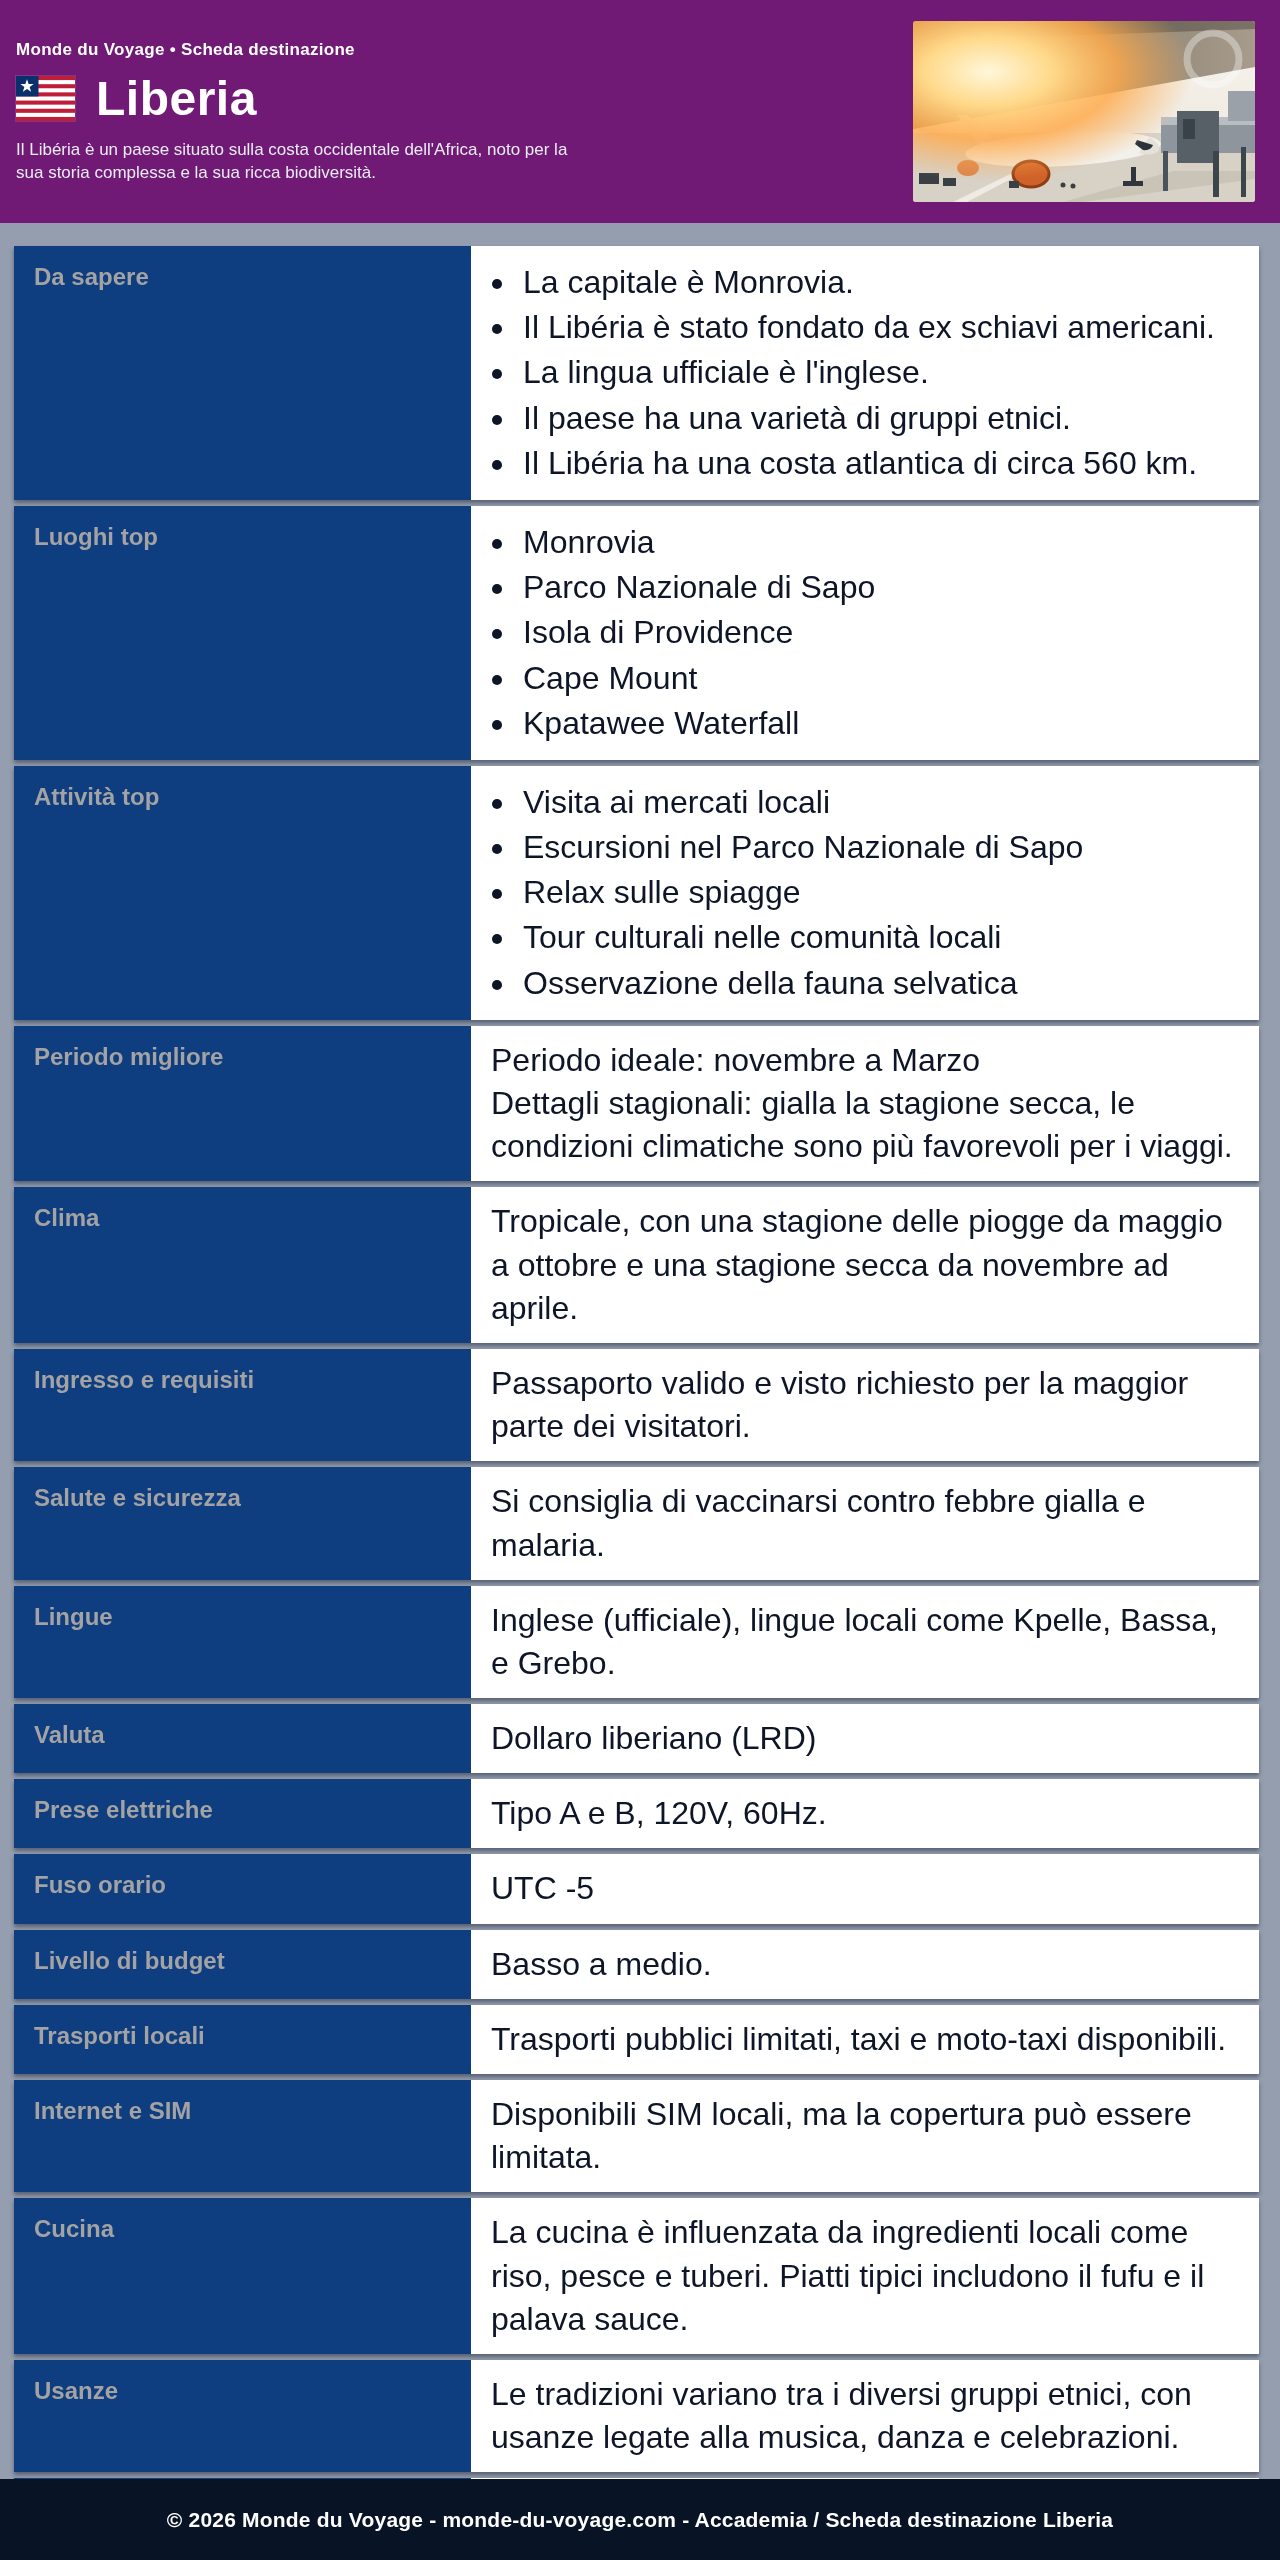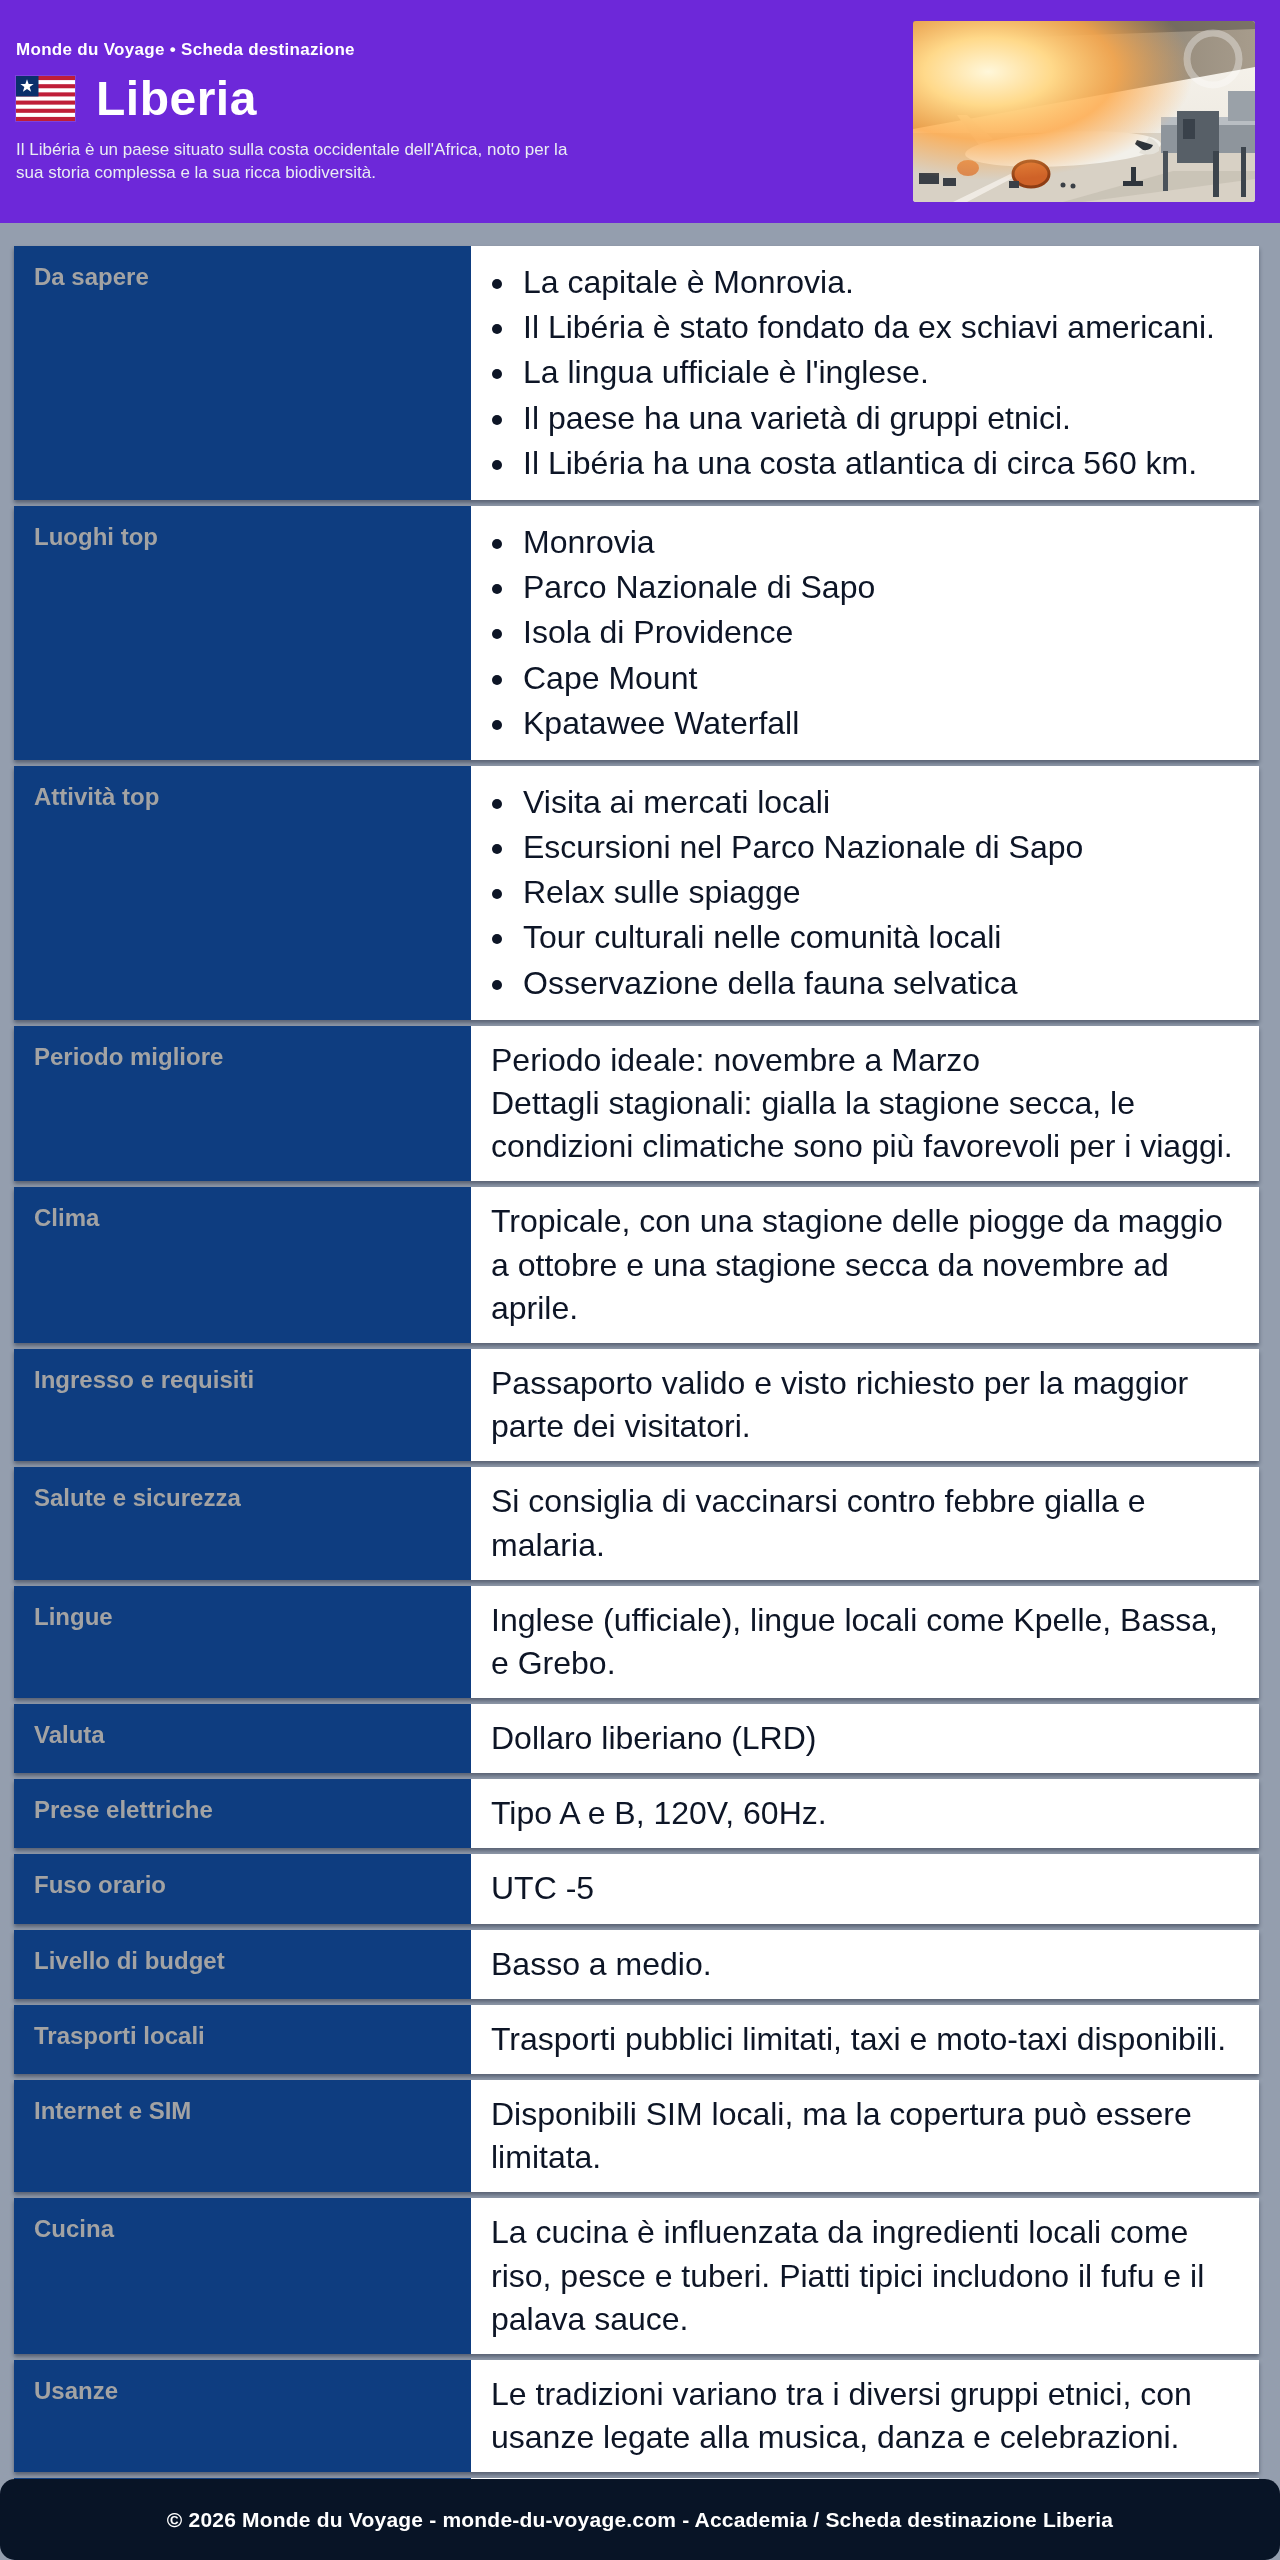--- a/index.html
+++ b/index.html
@@ -4,40 +4,40 @@
 <style>
   html,body { margin:0; padding:0; }
   body {
     width:1280px; height:2560px; position:relative;
     background:#949eae;
     font-family:"Liberation Sans", sans-serif;
     -webkit-font-smoothing:antialiased;
   }
 
   
-  .header { position:absolute; left:0; top:0; width:1280px; height:223px; background:#6d28d9; color:#fff; overflow:hidden; }
+  .header { position:absolute; left:0; top:0; width:1280px; height:223px; background:#701a75; color:#fff; overflow:hidden; }
   .breadcrumb { position:absolute; left:16px; top:40px; font-size:17px; font-weight:bold; letter-spacing:.3px; }
   .title-row { position:absolute; left:16px; top:76px; display:flex; align-items:center; gap:21px; }
   .flag { width:59px; height:45px; display:block; box-shadow:0 0 0 1px rgba(255,255,255,.12); }
   .page-title { font-size:48px; font-weight:bold; line-height:45px; letter-spacing:.5px; }
   .desc { position:absolute; left:16px; top:139px; width:565px; font-size:17px; line-height:1.33; color:#e9edf3; }
   .photo { position:absolute; left:913px; top:21px; width:342px; height:181px; border-radius:3px; overflow:hidden; display:block; }
 
   
   .info-table { position:absolute; left:14px; top:246px; width:1245px; }
   .row { display:grid; grid-template-columns:457px 1fr; margin-bottom:6px; box-shadow:0 3px 4px rgba(15,25,45,.45); }
   .label-cell { background:#0e3d80; color:#a3a3a3; font-weight:bold; font-size:24px; line-height:1.3; padding:15px 18px 13px 20px; }
   .content-cell { background:#ffffff; color:#0d1526; font-size:32px; line-height:1.35; padding:13px 22px 13px 20px; }
   .content-cell ul { margin:2px 0; padding-left:27px; }
   .content-cell li { margin:2px 0; padding-left:5px; }
   .content-line { margin:0; }
 
   
   .footer { position:absolute; left:0; bottom:0; width:1280px; height:81px; background:#081426; color:#ffffff;
-            display:flex; align-items:center; justify-content:center; font-weight:bold; font-size:21px; letter-spacing:.2px;border-radius:15px; }
+            display:flex; align-items:center; justify-content:center; font-weight:bold; font-size:21px; letter-spacing:.2px; }
 </style>
 </head>
 <body>
 
 <div class="header">
   <div class="breadcrumb">Monde du Voyage • Scheda destinazione</div>
 
   <div class="title-row">
     <svg class="flag" viewBox="0 0 59 45" xmlns="http://www.w3.org/2000/svg">
       <rect x="0" y="0" width="59" height="45" fill="#ffffff"></rect>

